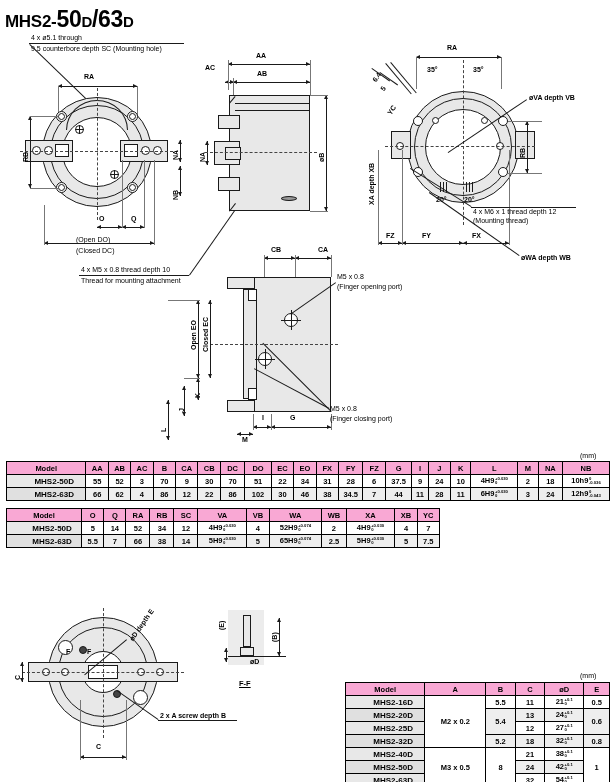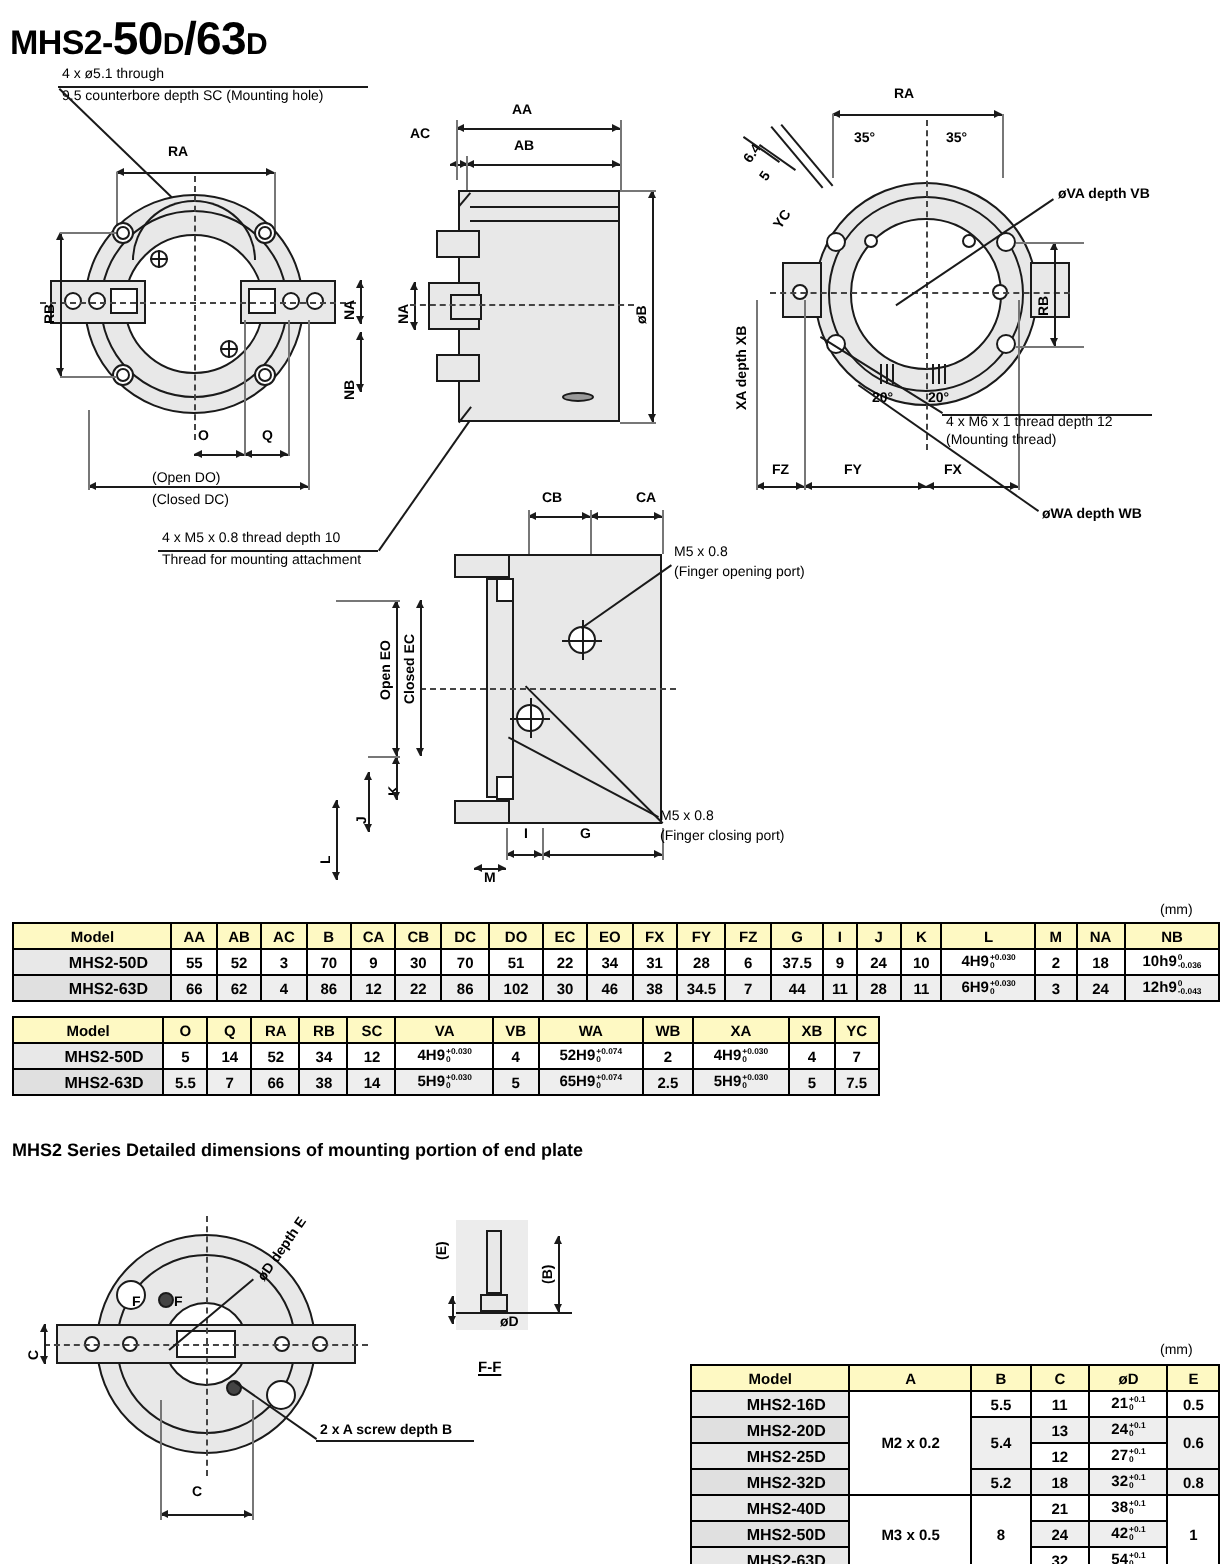--- a/index.html
+++ b/index.html
@@ -64,21 +64,21 @@
 
   
   table.dim {
     position: absolute; border-collapse: collapse;
     font-size: 7.5px; background: #fff;
   }
   table.dim td, table.dim th {
     border: 1px solid #000; text-align: center; padding: 0; height: 13px;
     font-weight: bold; white-space: nowrap; background: #fff;
   }
-  table.dim thead th { background: #fef9c3; font-size: 7.5px; }
+  table.dim thead th { background: #f9a8d4; font-size: 7.5px; }
   table.dim td.model { background: #e8e8e8; font-size: 8px; padding-left: 16px; }
   table.dim tbody tr.alt td { background: #eeeeee; }
   table.dim tbody tr.alt td.model { background: #e0e0e0; }
   .mm {
     position: absolute; font-size: 7px; font-weight: normal;
   }
   .tol {
     display: inline-block; vertical-align: middle; font-size: 4.2px;
     line-height: 1.05; text-align: left; margin-left: 0.5px; font-weight: bold;
   }
@@ -472,21 +472,20 @@
           <td>5</td>
           <td>65H9<span class="tol"><span>+0.074</span><span>0</span></span></td>
           <td>2.5</td>
           <td>5H9<span class="tol"><span>+0.030</span><span>0</span></span></td>
           <td>5</td>
           <td>7.5</td>
         </tr>
       </tbody>
   </table>
 
-  <div class="section-head" style="left:6px; top:570px;">MHS2 Series  Detailed dimensions of mounting portion of end plate</div>
 
   <div>
     <div class="shape circ" style="left:48px; top:617px; width:110px; height:110px;"></div>
     <div class="shape circ nofill" style="left:58px; top:627px; width:90px; height:90px;"></div>
     <div class="shape circ white" style="left:82px; top:651px; width:42px; height:42px;"></div>
     <div class="shape circ white" style="left:93px; top:662px; width:20px; height:20px;"></div>
 
     <div class="shape circ white" style="left:58px; top:640px; width:15px; height:15px;"></div>
     <div class="shape circ white" style="left:133px; top:690px; width:15px; height:15px;"></div>
 

